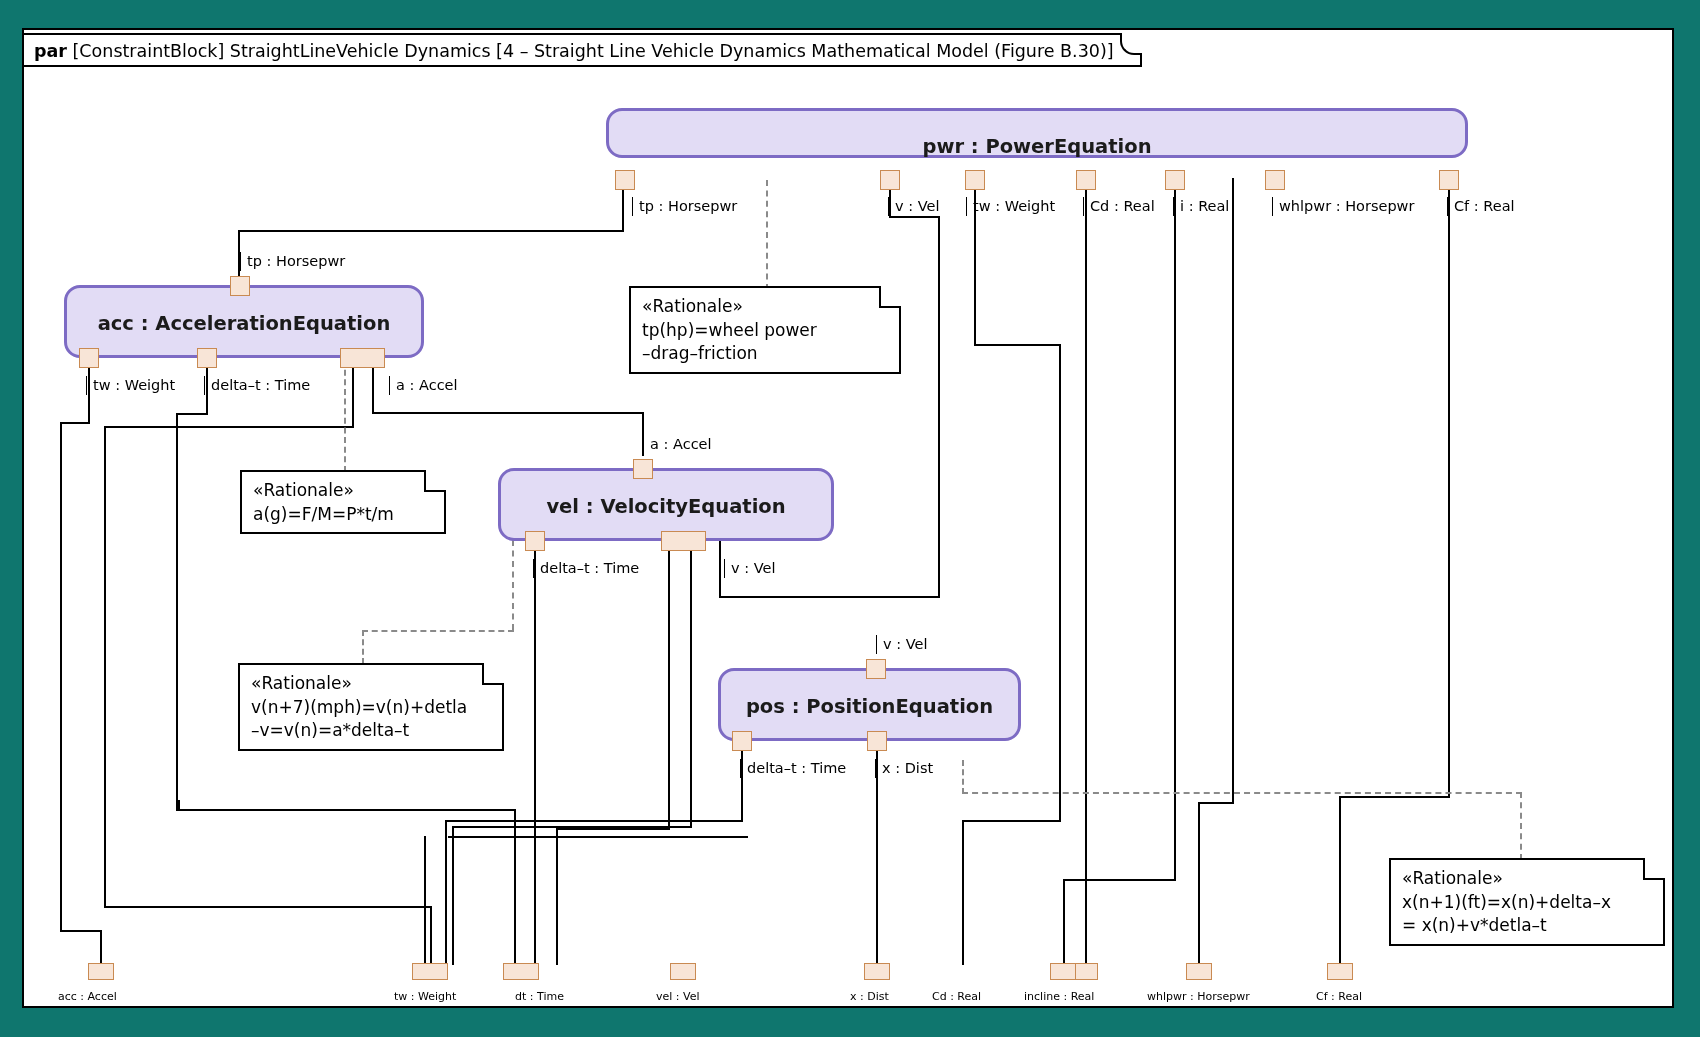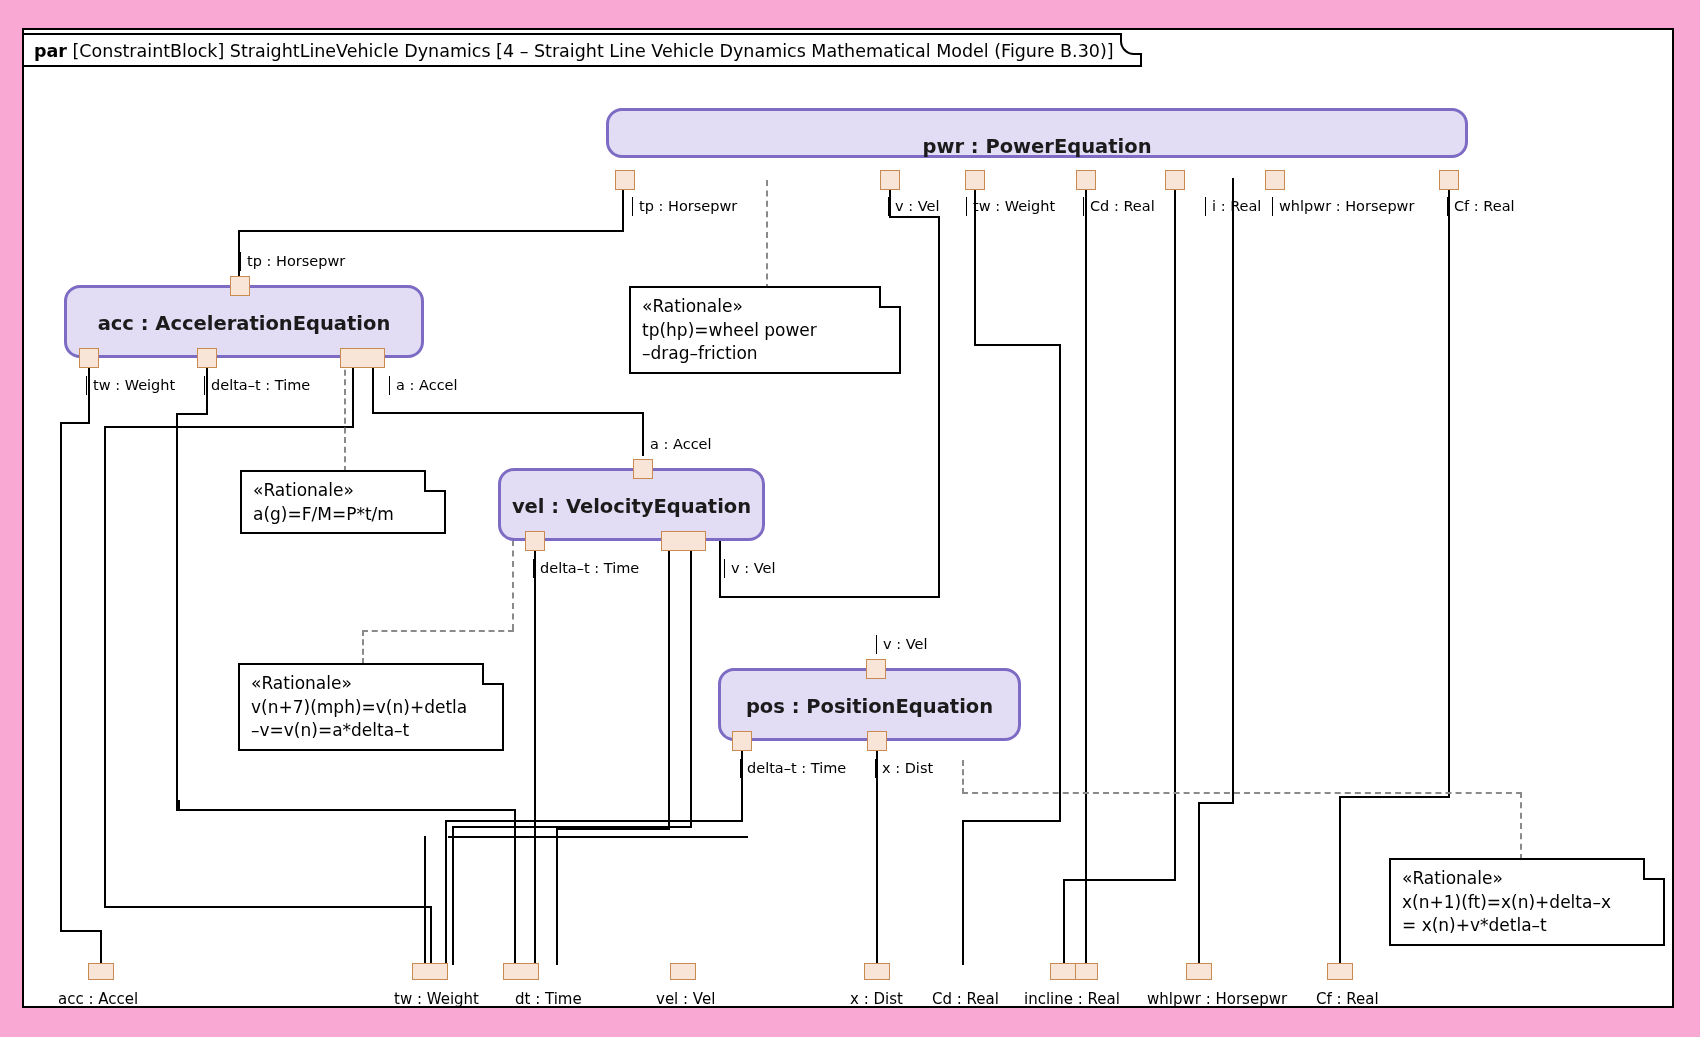--- a/index.html
+++ b/index.html
@@ -1,17 +1,17 @@
 <!DOCTYPE html>
 <html><head>
 <meta charset="utf-8">
 <style>
   html,body{margin:0;padding:0;background:#ffffff;}
   body{font-family:"DejaVu Sans","Liberation Sans",sans-serif;}
-  #root{position:relative;width:1700px;height:1037px;background:#f9a8d4;overflow:hidden;text-decoration:underline;}
+  #root{position:relative;width:1700px;height:1037px;background:#0f766e;overflow:hidden;text-decoration:underline;}
 
   
   .frame{position:absolute;left:22px;top:28px;width:1652px;height:980px;
          border:2px solid #000;box-sizing:border-box;background:#fff;}
   .frame-tab{position:absolute;left:22px;top:33px;height:34px;
          border:2px solid #000;box-sizing:border-box;background:#fff;
          padding:3px 26px 3px 10px;font-size:17.5px;line-height:26px;white-space:nowrap;
          color:#000;z-index:5;}
   .frame-tab:after{content:"";position:absolute;right:-2px;top:-2px;width:22px;height:22px;
          background:#fff;border-left:2px solid #000;border-bottom:2px solid #000;
@@ -26,21 +26,21 @@
 
   
   .port{position:absolute;background:#f8e5d7;border:1.6px solid #c98a52;
         box-sizing:border-box;z-index:6;}
 
   
   .plabel{position:absolute;font-size:14.5px;color:#000;white-space:nowrap;
           padding-left:6px;border-left:1.7px solid #000;line-height:19px;z-index:4;}
 
   
-  .blabel{position:absolute;font-size:15px;color:#000;white-space:nowrap;z-index:4;}
+  .blabel{position:absolute;font-size:11px;color:#000;white-space:nowrap;z-index:4;}
 
   
   .ln{position:absolute;background:#000;z-index:2;}
   .lnh{height:2.4px;}
   .lnv{width:2.4px;}
 
   
   .dash-v{position:absolute;width:0;border-left:2.2px dashed #8a8a8a;z-index:2;}
   .dash-h{position:absolute;height:0;border-top:2.2px dashed #8a8a8a;z-index:2;}
 
@@ -151,38 +151,38 @@
   <div class="port" style="left:965px;top:170px;width:20px;height:20px;"></div>
   <div class="port" style="left:1076px;top:170px;width:20px;height:20px;"></div>
   <div class="port" style="left:1165px;top:170px;width:20px;height:20px;"></div>
   <div class="port" style="left:1265px;top:170px;width:20px;height:20px;"></div>
   <div class="port" style="left:1439px;top:170px;width:20px;height:20px;"></div>
 
   <div class="plabel" style="left:632px;top:197px;">tp : Horsepwr</div>
   <div class="plabel" style="left:888px;top:197px;">v : Vel</div>
   <div class="plabel" style="left:966px;top:197px;">tw : Weight</div>
   <div class="plabel" style="left:1083px;top:197px;">Cd : Real</div>
-  <div class="plabel" style="left:1205px;top:197px;text-align:center;">i : Real</div>
+  <div class="plabel" style="left:1173px;top:197px;text-align:center;">i : Real</div>
   <div class="plabel" style="left:1272px;top:197px;">whlpwr : Horsepwr</div>
   <div class="plabel" style="left:1447px;top:197px;">Cf : Real</div>
 
   <div class="cblock" style="left:64px;top:285px;height:73px;width:360px;">
     <div class="ctitle" style="top:24px;">acc : AccelerationEquation</div>
   </div>
   <div class="port" style="left:230px;top:276px;width:20px;height:20px;"></div>
   <div class="port" style="left:79px;top:348px;width:20px;height:20px;"></div>
   <div class="port" style="left:197px;top:348px;width:20px;height:20px;"></div>
   <div class="port" style="left:340px;top:348px;width:45px;height:20px;"></div>
 
   <div class="plabel" style="left:240px;top:252px;">tp : Horsepwr</div>
   <div class="plabel" style="left:86px;top:376px;">tw : Weight</div>
   <div class="plabel" style="left:204px;top:376px;">delta–t : Time</div>
   <div class="plabel" style="left:389px;top:376px;">a : Accel</div>
 
-  <div class="cblock" style="left:498px;top:468px;height:73px;width:267px;">
+  <div class="cblock" style="left:498px;top:468px;height:73px;width:336px;">
     <div class="ctitle" style="top:24px;">vel : VelocityEquation</div>
   </div>
   <div class="port" style="left:633px;top:459px;width:20px;height:20px;"></div>
   <div class="port" style="left:525px;top:531px;width:20px;height:20px;"></div>
   <div class="port" style="left:661px;top:531px;width:45px;height:20px;"></div>
 
   <div class="plabel" style="left:643px;top:435px;">a : Accel</div>
   <div class="plabel" style="left:533px;top:559px;">delta–t : Time</div>
   <div class="plabel" style="left:724px;top:559px;">v : Vel</div>
 

